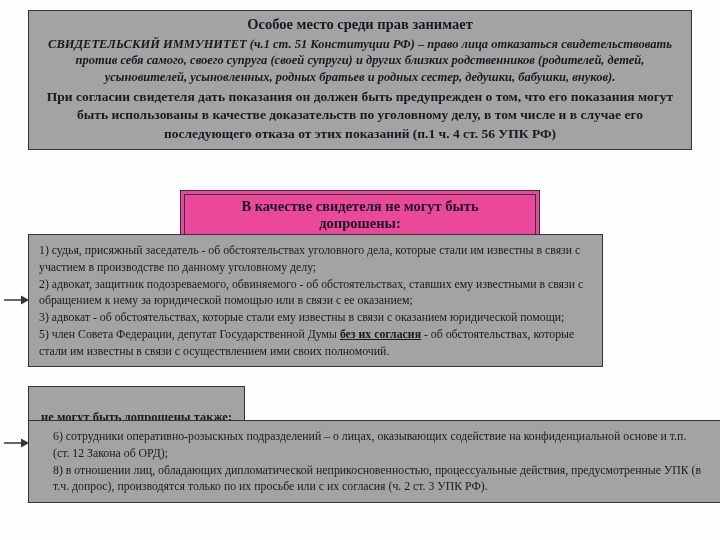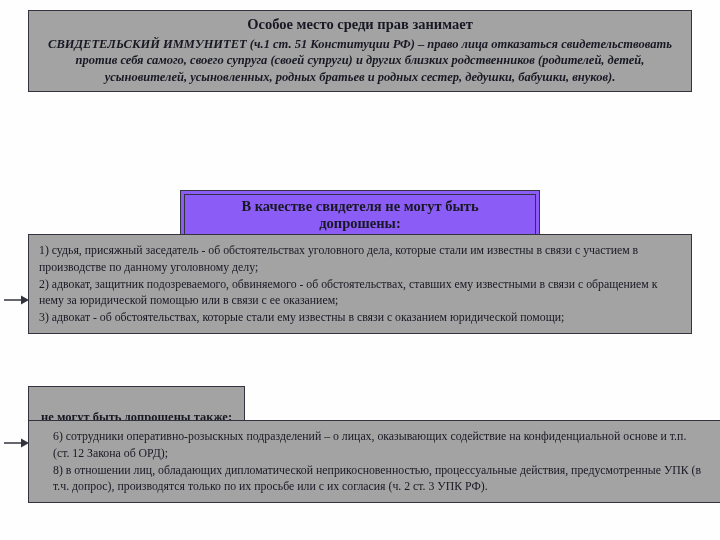--- a/index.html
+++ b/index.html
@@ -15,25 +15,25 @@
 
   
   .intro { left:28px; top:10px; width:664px; padding:4px 10px 6px; text-align:center; }
   .intro-title { font-size:14.5px; font-weight:bold; line-height:1.35; }
   .term-line { font-size:12.5px; font-weight:bold; font-style:italic; line-height:1.32; margin-top:1px; }
   .term { font-style:italic;margin-top:48px; }
   .intro-note { font-size:13.5px; font-weight:bold; line-height:1.35; margin-top:3px; }
 
   
   .header-outer { position:absolute; left:50%; transform:translateX(-50%); top:190px;
-                  border:1px solid #33333f; padding:3px; background:#8b5cf6; }
+                  border:1px solid #33333f; padding:3px; background:#ec4899; }
   .header-inner { border:1px solid #33333f; padding:3px 16px; font-size:14.5px; font-weight:bold; text-align:center; }
 
   
-  .list1 { left:28px; top:234px; width:664px; padding:7px 10px; }
+  .list1 { left:28px; top:234px; width:575px; padding:7px 10px; }
   .list2 { left:28px; top:420px; width:700px; padding:7px 24px; }
   .item  { font-size:11.8px; line-height:1.42; }
   .em    { font-weight:bold; text-decoration:underline; }
 
   
   .also { left:28px; top:386px; padding:20px 12px; }
   .also-label { font-size:12.5px; font-weight:bold; text-decoration:underline; white-space:nowrap; }
 
   
   .arrow { position:absolute; left:4px; }
@@ -43,32 +43,34 @@
 </head>
 <body>
 
 <div class="page">
 
   <div class="box intro">
     <div class="intro-title">Особое место среди прав занимает</div>
     <div class="term-line">
       <span class="term">СВИДЕТЕЛЬСКИЙ ИММУНИТЕТ</span><span> (ч.1 ст. 51 Конституции РФ) – право лица отказаться свидетельствовать против себя самого, своего супруга (своей супруги) и других близких родственников (родителей, детей, усыновителей, усыновленных, родных братьев и родных сестер, дедушки, бабушки, внуков).</span>
     </div>
+    <div class="intro-note">При согласии свидетеля дать показания он должен быть предупрежден о том, что его показания могут быть использованы в качестве доказательств по уголовному делу, в том числе и в случае его последующего отказа от этих показаний (п.1 ч. 4 ст. 56 УПК РФ)</div>
   </div>
 
   <div class="header-outer">
     <div class="header-inner">
       <span>В качестве свидетеля не могут быть допрошены:</span>
     </div>
   </div>
 
   <div class="box list1">
     <div class="item">1) судья, присяжный заседатель - об обстоятельствах уголовного дела, которые стали им известны в связи с участием в производстве по данному уголовному делу;</div>
     <div class="item">2) адвокат, защитник подозреваемого, обвиняемого - об обстоятельствах, ставших ему известными в связи с обращением к нему за юридической помощью или в связи с ее оказанием;</div>
     <div class="item">3) адвокат - об обстоятельствах, которые стали ему известны в связи с оказанием юридической помощи;</div>
+    <div class="item"><span>5) член Совета Федерации, депутат Государственной Думы </span><span class="em">без их согласия</span><span> - об обстоятельствах, которые стали им известны в связи с осуществлением ими своих полномочий.</span></div>
   </div>
 
   <svg class="arrow arrow-1" width="26" height="14" viewBox="0 0 26 14">
     <line x1="0" y1="7" x2="17" y2="7" stroke="#33333f" stroke-width="1.5"></line>
     <polygon points="17,2.5 25,7 17,11.5" fill="#33333f"></polygon>
   </svg>
 
   <div class="box also">
     <span class="also-label">не могут быть допрошены также:</span>
   </div>

